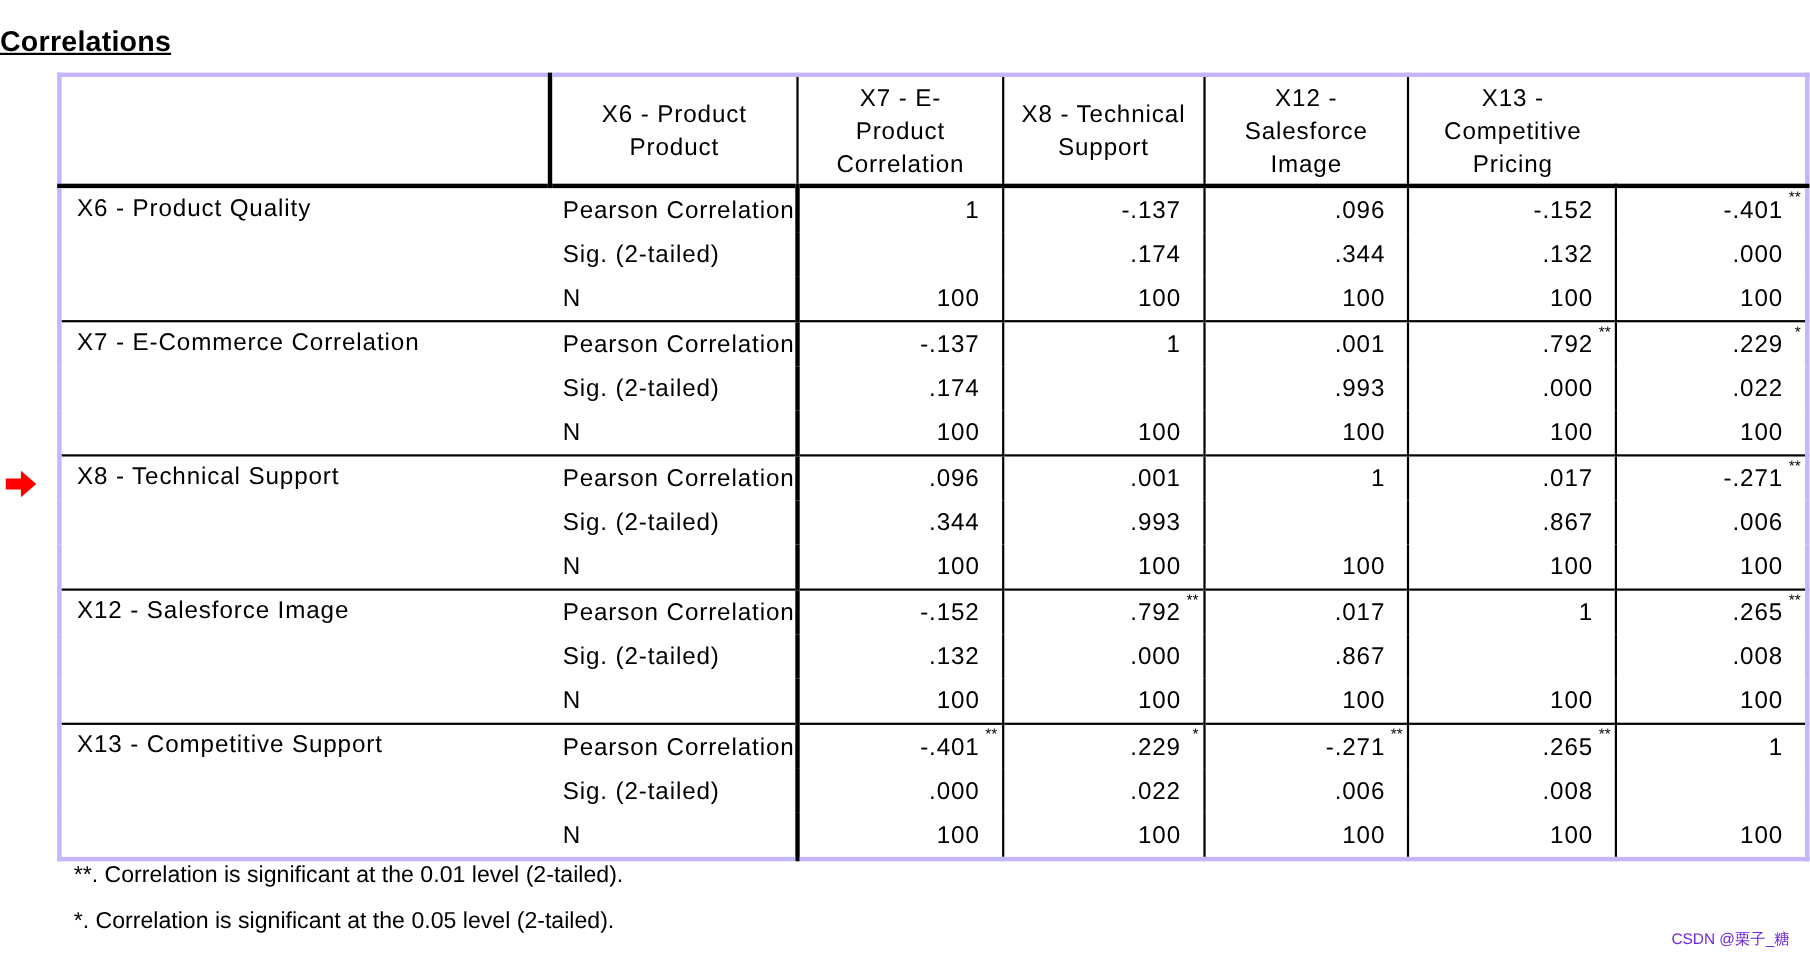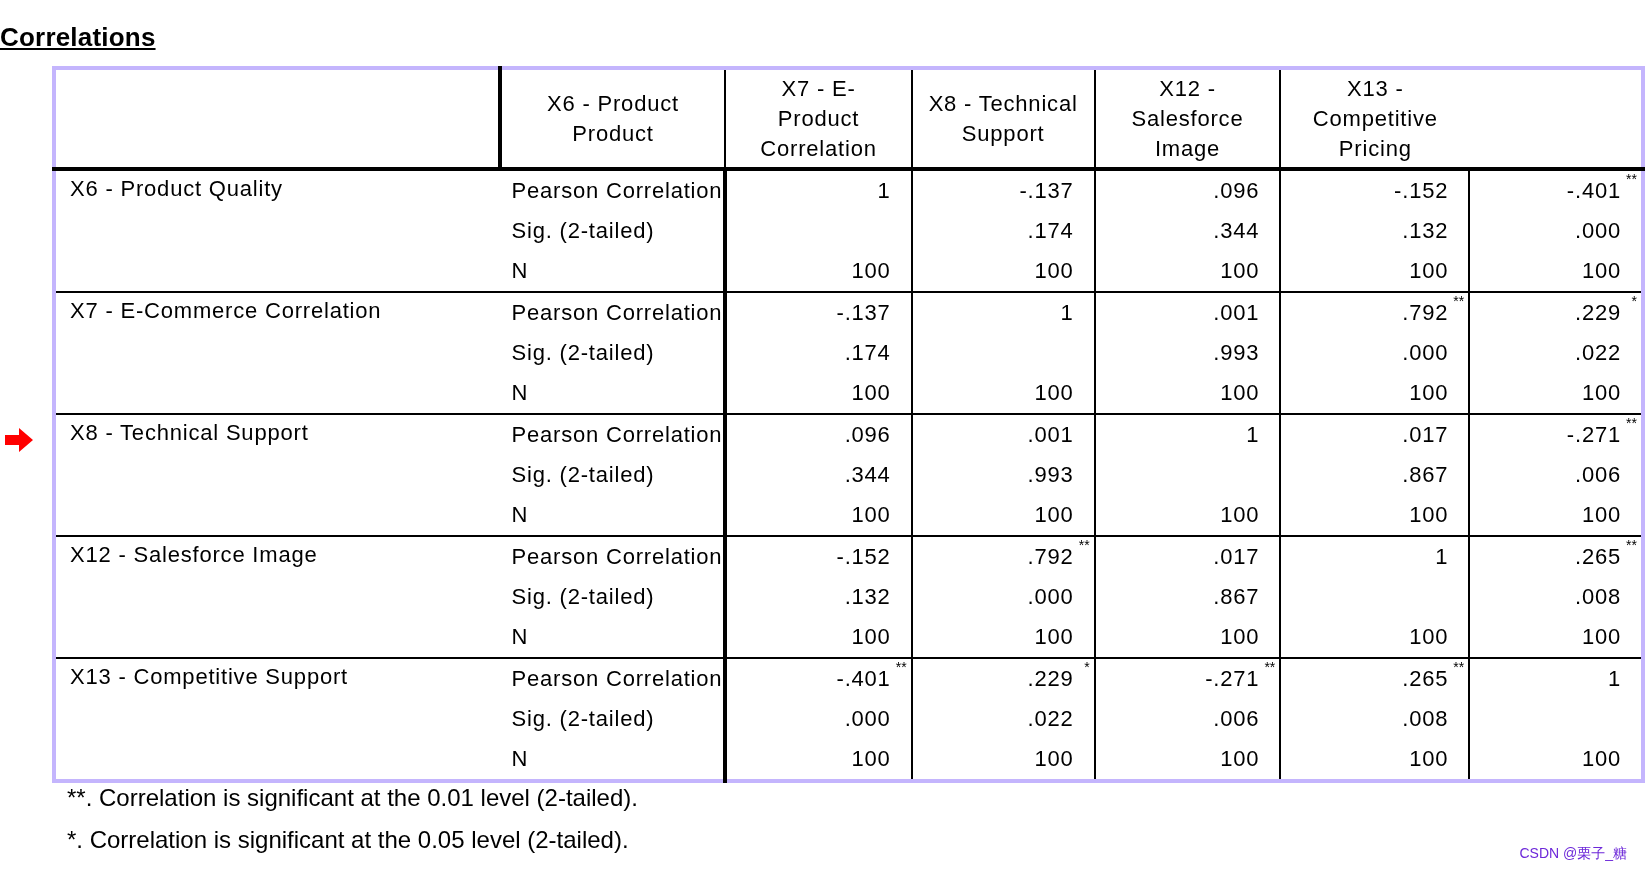--- a/index.html
+++ b/index.html
@@ -18,21 +18,21 @@
   thead tr { border-bottom:4px solid #000; }
   tbody.grp { border-top:2px solid #000; }
   tbody.grp:first-of-type { border-top:none; }
   td { height:40px; vertical-align:middle; }
   td.var { vertical-align:top; padding:4px 0 0 14px !important; width:292px; line-height:28px; }
   td.stat { width:247px; padding-left:12px !important; }
   td.val { text-align:right; padding-right:20px !important; border-left:2px solid #000; position:relative; }
   td.val.first { border-left:4px solid #000; }
   td.val .sup { position:absolute; right:4px; top:0px; font-size:14px; letter-spacing:0; }
   .c1 { width:188px; } .c2 { width:191px; } .c3 { width:190px; } .c4 { width:190px;margin-top:28px; } .c5 { width:186px; }
-  .foot { position:absolute; left:67px; font-size:24px; }
+  .foot { position:absolute; left:67px; font-size:21px; }
   .foot1 { top:784px; } .foot2 { top:826px; }
   .wm { position:absolute; right:18px; top:845px; font-size:14px; color:#6d28d9; }
 </style>
 </head>
 <body>
 
 <div class="title">Correlations</div>
 
 <svg class="arrow" viewBox="0 0 28 24">
   <polygon points="0,7 14,7 14,0 28,12 14,24 14,17 0,17" fill="#ff0000"></polygon>

